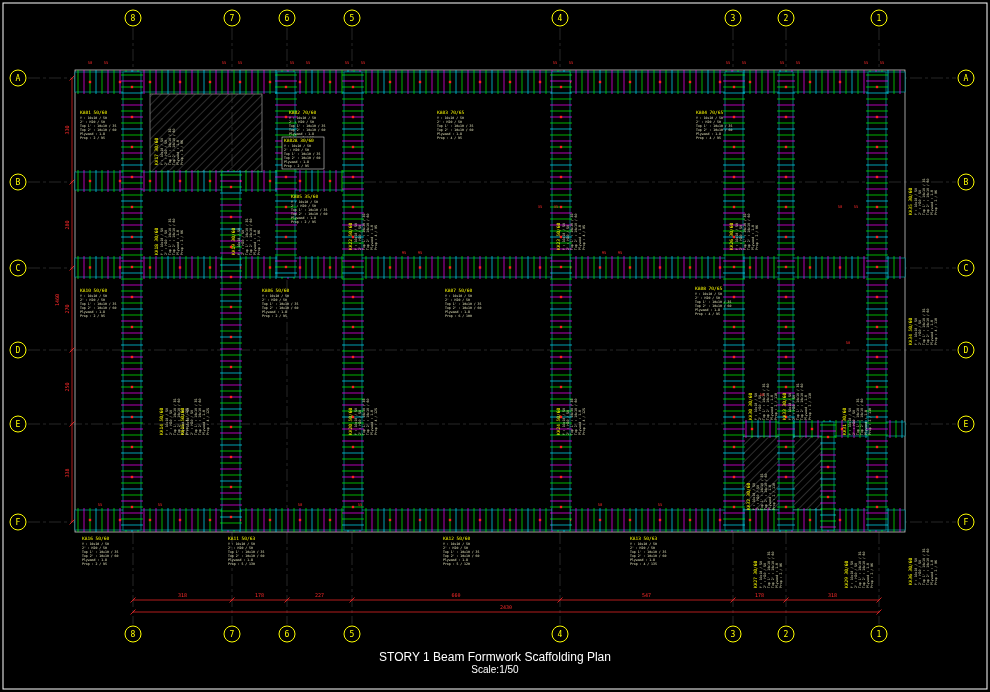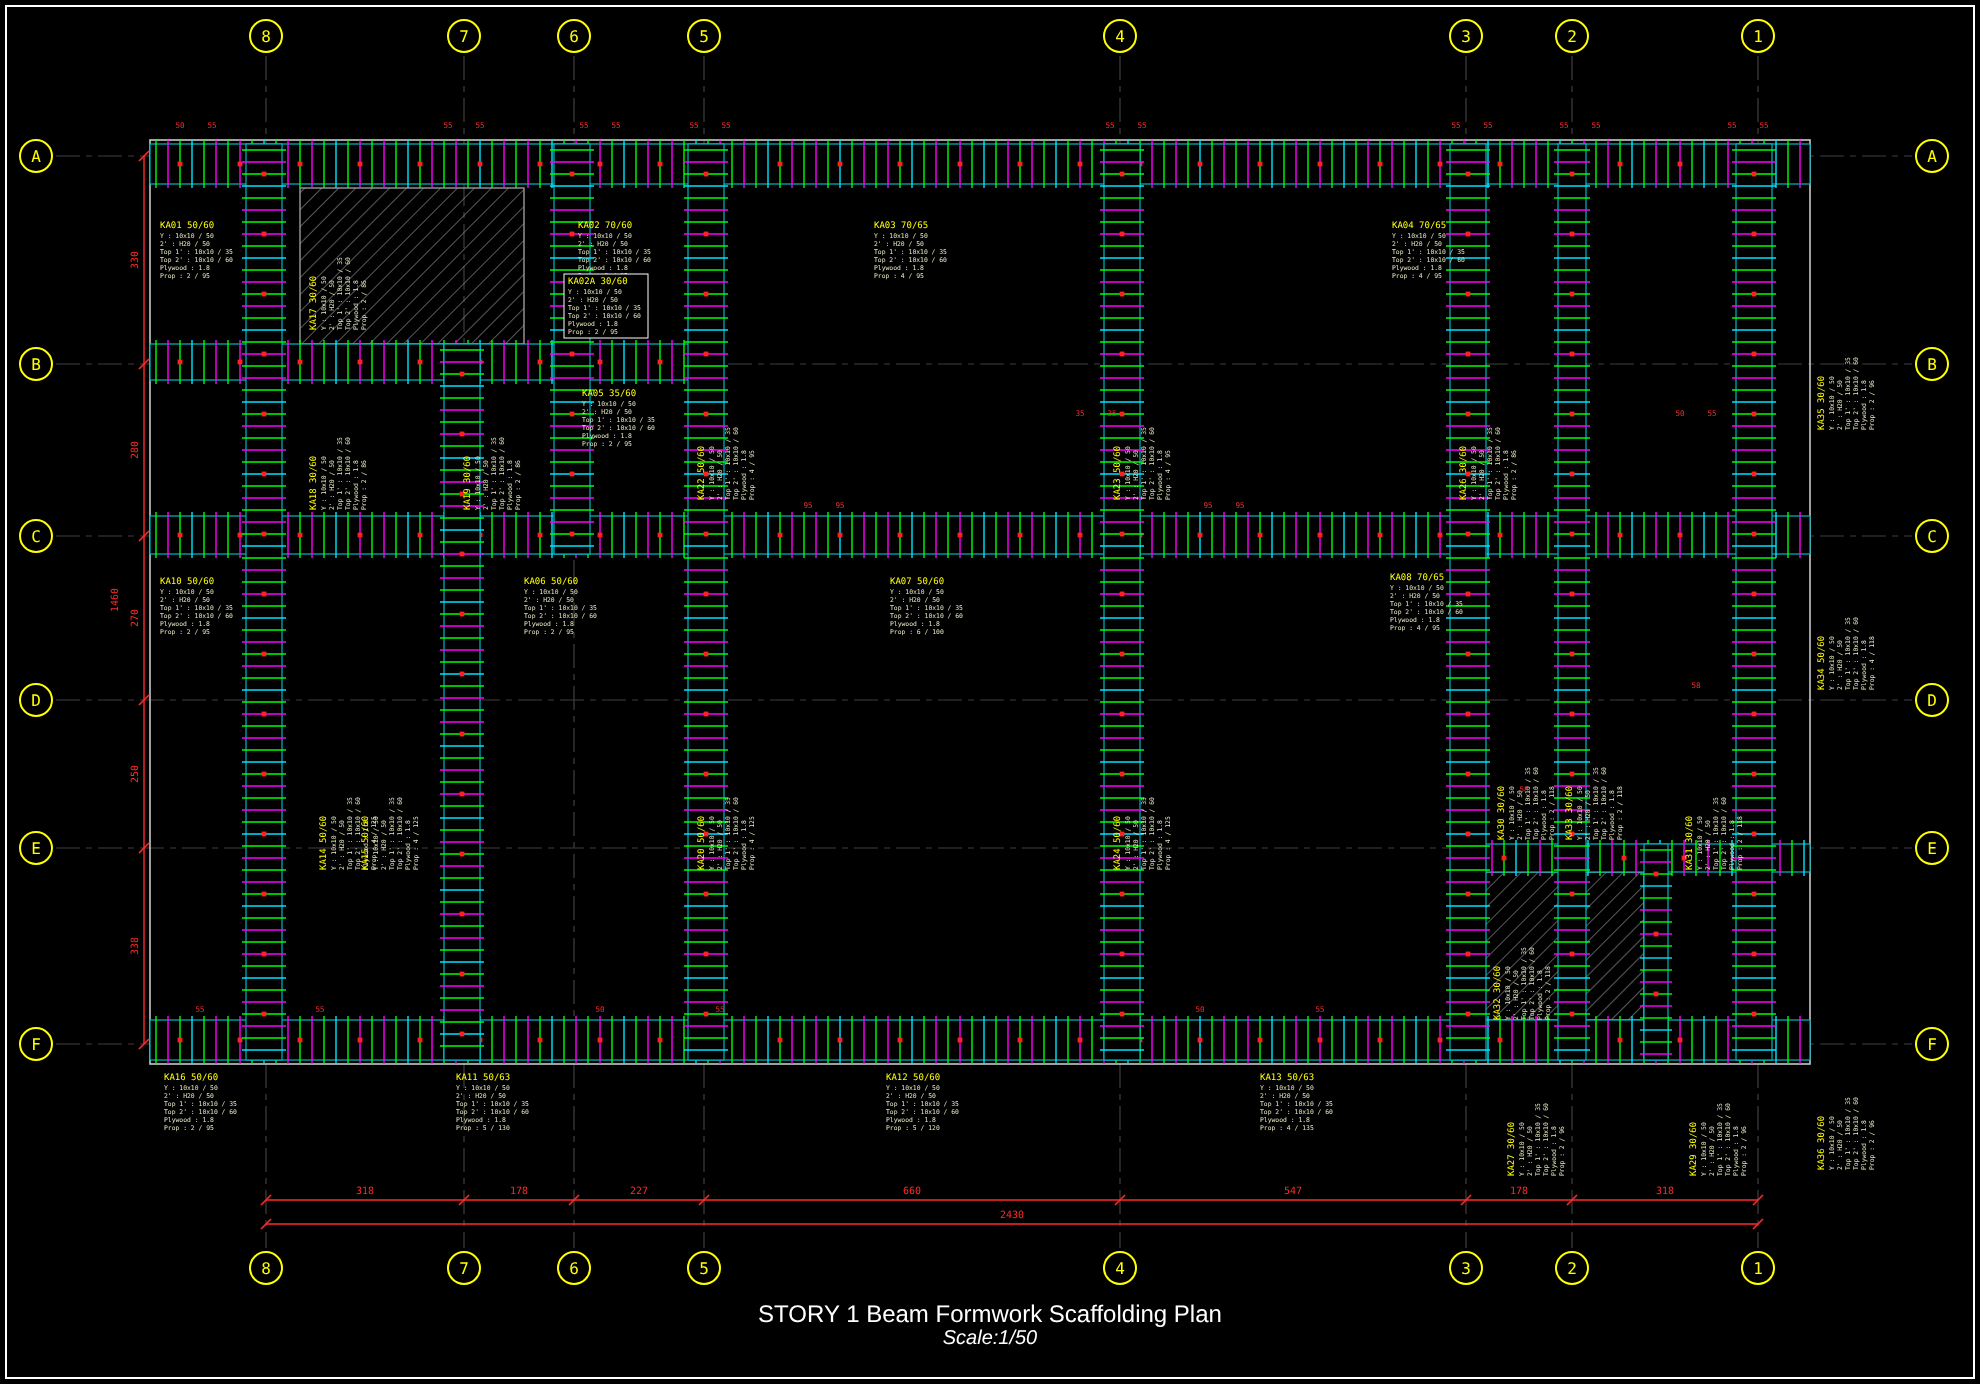--- a/index.html
+++ b/index.html
@@ -2,21 +2,21 @@
 <html><head>
 <meta charset="utf-8">
 <style>
   html,body{margin:0;padding:0;background:#000;}
   .stage{position:relative;width:990px;height:692px;background:#000;overflow:hidden;}
   #canvas{position:absolute;left:0;top:0;width:990px;height:692px;}
   #canvas svg text{font-family:"DejaVu Sans Mono","Liberation Mono",monospace;}
   .title-block{position:absolute;left:0;top:651px;width:990px;text-align:center;
     color:#fff;font-family:"Liberation Sans",sans-serif;pointer-events:none;}
   .title-block .t1{font-size:12px;line-height:13px;}
-  .title-block .t2{font-size:10px;line-height:11px;font-style:italic;}
+  .title-block .t2{font-size:10px;line-height:11px;}
 </style>
 </head>
 <body>
 
 <div class="stage">
   <div id="canvas"><svg width="990" height="692" viewBox="0 0 990 692">
         <rect x="0" y="0" width="990" height="692" fill="#000000"></rect>
         <rect x="3" y="3" width="984" height="686" fill="none" stroke="#ffffff" stroke-width="1"></rect>
         <defs>
           <pattern id="hatch" width="6" height="6" patternUnits="userSpaceOnUse" patternTransform="rotate(45)">

